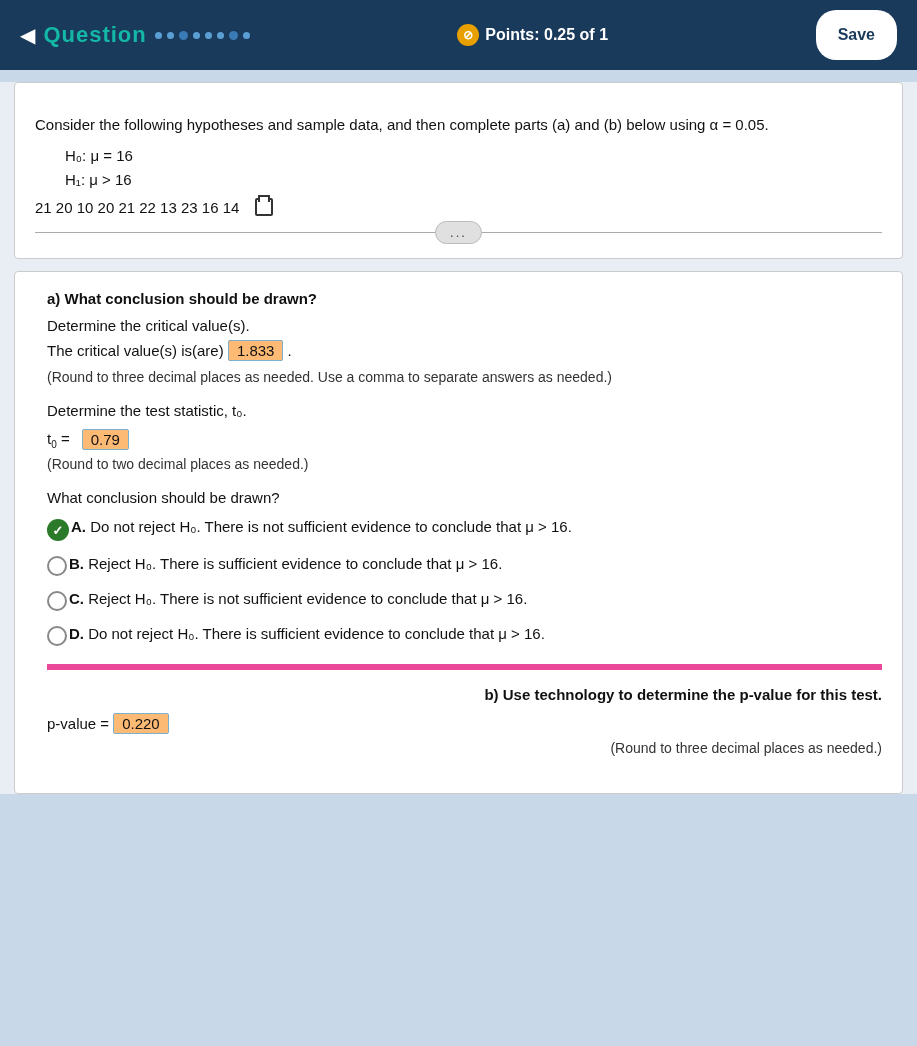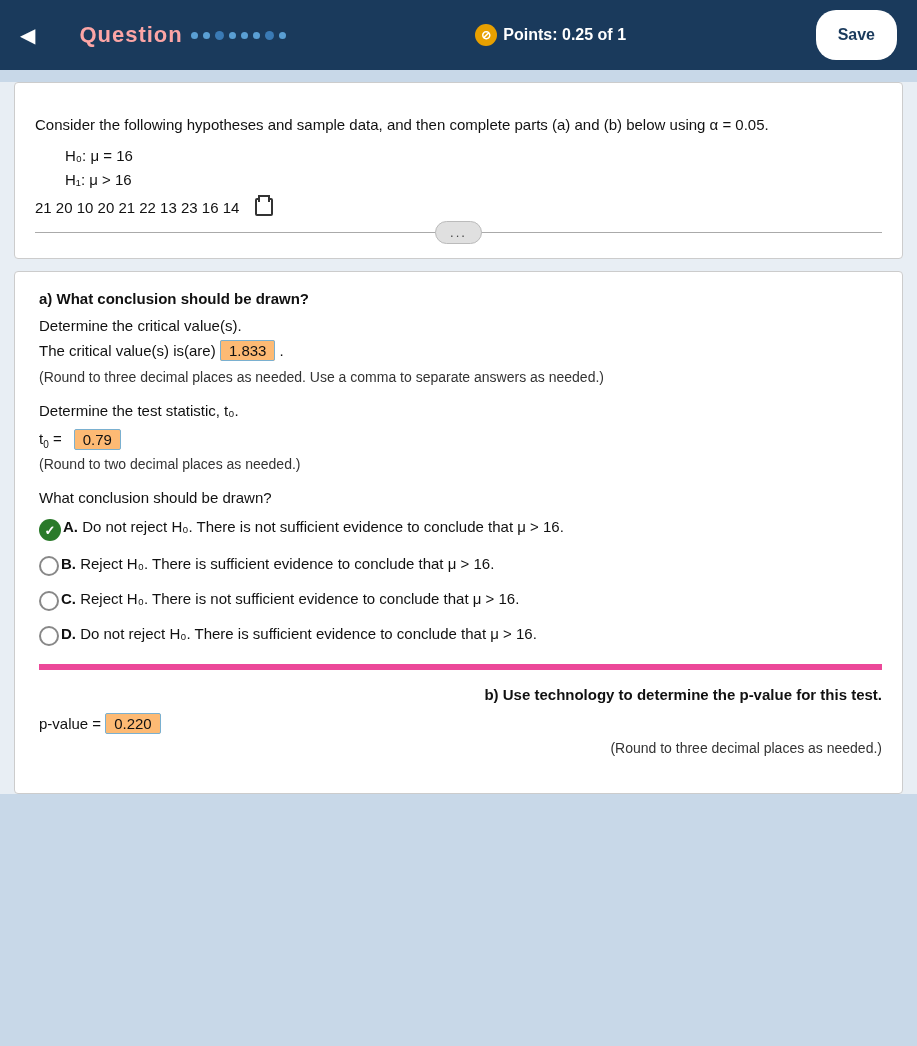--- a/index.html
+++ b/index.html
@@ -22,25 +22,24 @@
       display: flex;
       align-items: center;
       gap: 8px;
     }
     .back-arrow {
       color: #fff;
       font-size: 20px;
       cursor: pointer;
     }
     .header-title {
-      color: #fca5a5;
+      color: #14b8a6;
       font-size: 22px;
       font-weight: bold;
       letter-spacing: 1px;
-      margin-left: 36px;
     }
     .header-dots {
       display: flex;
       gap: 5px;
       align-items: center;
     }
     .dot {
       width: 7px;
       height: 7px;
       border-radius: 50%;
@@ -154,21 +153,21 @@
       font-size: 13px;
       color: #444;
       cursor: pointer;
       letter-spacing: 2px;
     }
 
     .answer-section {
       background: #fff;
       margin: 12px 14px 0 14px;
       border-radius: 4px;
-      padding: 18px 20px 20px 24px;
+      padding: 18px 20px 20px 32px;
       border: 1px solid #ccc;
     }
 
     .part-label {
       font-size: 15px;
       font-weight: bold;
       color: #111;
       margin-bottom: 10px;
     }
 

